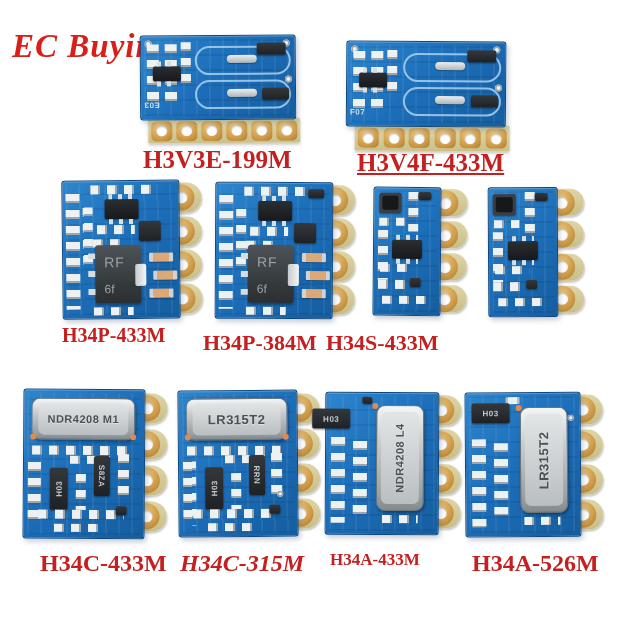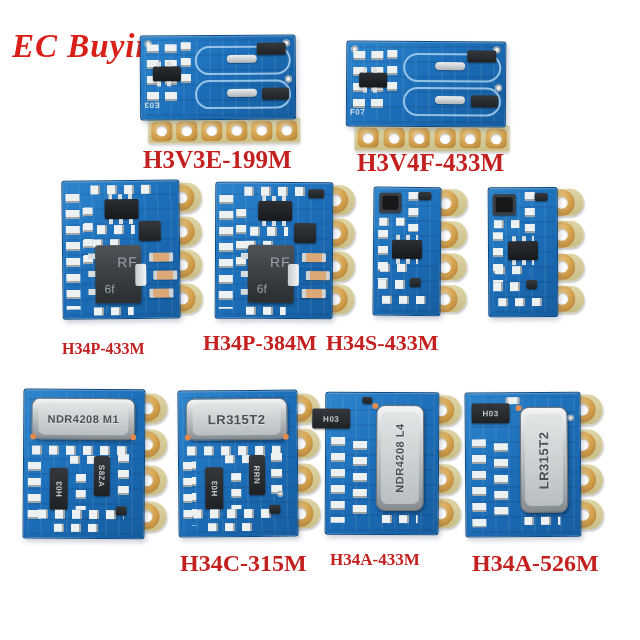--- a/index.html
+++ b/index.html
@@ -35,21 +35,21 @@
   
   .oval{border:2px solid rgba(170,210,240,.85);border-radius:999px;}
   .ovalpad{background:linear-gradient(180deg,#eceff0,#aeb5b9);border-radius:999px;box-shadow:0 1px 1px rgba(0,0,0,.3);}
   
   .rf{background:linear-gradient(180deg,#4d5357,#33383b 70%,#2b2f32);border-radius:3px;
       color:#9aa4a8;font-family:"Liberation Sans",sans-serif;box-shadow:0 2px 3px rgba(0,0,0,.4);}
   .rf::before{content:"";position:absolute;left:-7px;top:8px;bottom:8px;width:7px;
       background:repeating-linear-gradient(180deg,#d7dcdf 0 6px,rgba(0,0,0,0) 6px 18px);}
   .rf::after{content:"";position:absolute;right:-5px;top:32%;width:11px;height:38%;
       background:linear-gradient(90deg,#c6cbcd,#f4f6f7);border-radius:2px;}
-  .rf .t1{position:absolute;top:9px;left:9px;font-size:14px;letter-spacing:1px;margin-left:13px;}
+  .rf .t1{position:absolute;top:9px;left:9px;font-size:14px;letter-spacing:1px;}
   .rf .t2{position:absolute;bottom:7px;left:9px;font-size:12px;}
   
   .crys{background:linear-gradient(180deg,#f4f5f6,#c9cccd 35%,#9aa0a3 85%,#84898c);
         border-radius:9px;border:1px solid #6f7477;box-shadow:1px 2px 3px rgba(0,0,0,.38);}
   .crys-in{position:absolute;inset:4px 6px;background:linear-gradient(180deg,#e2e5e6,#b9bec0);
         border-radius:6px;display:flex;align-items:center;justify-content:center;
         color:#4b5054;font:bold 11px "Liberation Sans",sans-serif;letter-spacing:.5px;
         text-shadow:0 1px 0 rgba(255,255,255,.45);overflow:visible;}
   .vtxt{transform:rotate(-90deg);white-space:nowrap;}
   .sottxt{position:absolute;inset:0;display:flex;align-items:center;justify-content:center;
@@ -130,21 +130,21 @@
       <i class="cmp oval" style="left:56px;top:45px;width:94px;height:25px;"></i>
       <i class="cmp ovalpad" style="left:88px;top:20px;width:30px;height:8px;"></i>
       <i class="cmp ovalpad" style="left:88px;top:54px;width:30px;height:8px;"></i>
       <i class="cmp sot" style="left:120px;top:8px;width:29px;height:12px;"></i>
       <i class="cmp sot" style="left:124px;top:53px;width:27px;height:12px;"></i>
       <span class="cornermark" style="left:3px;top:66px;">F07</span>
     </div>
   </div>
 
   <div class="mlabel" style="left:143px;top:146px;font-size:25px;">H3V3E-199M</div>
-  <div class="mlabel" style="left:357px;top:149px;font-size:25px;">H3V4F-433M</div>
+  <div class="mlabel" style="left:357px;top:149px;font-size:25px;text-decoration:underline;">H3V4F-433M</div>
 
   <div class="module" style="left:62px;top:180px;width:140px;height:137px;transform:rotate(-.6deg);">
     <div class="padcol" style="left:104px;top:3px;width:36px;height:131px;">
       <i class="bigpad"></i>
         <i class="bigpad"></i>
         <i class="bigpad"></i>
         <i class="bigpad"></i>
     </div>
     <div class="pcb" style="left:0;top:0;width:116px;height:137px;z-index:2;">
       <i class="cmp bars-h" style="left:28px;top:4px;width:62px;height:9px;"></i>
@@ -227,21 +227,21 @@
       <i class="cmp bars-h" style="left:5px;top:32px;width:26px;height:8px;"></i>
       <i class="cmp bars-v" style="left:4px;top:44px;width:10px;height:50px;"></i>
       <i class="cmp soic" style="left:19px;top:53px;width:30px;height:19px;"></i>
       <i class="cmp bars-h" style="left:6px;top:78px;width:34px;height:8px;"></i>
       <i class="cmp sot" style="left:37px;top:92px;width:11px;height:9px;"></i>
       <i class="cmp bars-h" style="left:4px;top:94px;width:28px;height:9px;"></i>
       <i class="cmp bars-h" style="left:9px;top:110px;width:44px;height:8px;"></i>
     </div>
   </div>
 
-  <div class="mlabel" style="left:62px;top:340px;font-size:16px;">H34P-433M</div>
+  <div class="mlabel" style="left:62px;top:324px;font-size:20px;">H34P-433M</div>
   <div class="mlabel" style="left:203px;top:330px;font-size:22px;">H34P-384M</div>
   <div class="mlabel" style="left:326px;top:330px;font-size:22px;">H34S-433M</div>
 
   <div class="module" style="left:23px;top:389px;width:144px;height:148px;transform:rotate(.4deg);">
     <div class="padcol" style="left:108px;top:4px;width:36px;height:138px;">
       <i class="bigpad"></i>
         <i class="bigpad"></i>
         <i class="bigpad"></i>
         <i class="bigpad"></i>
     </div>
@@ -345,17 +345,18 @@
           </span>
       </div>
       <i class="cmp via" style="left:102px;top:22px;width:6px;height:6px;"></i>
       <i class="solder" style="left:50px;top:12px;"></i>
       <i class="cmp bars-v" style="left:6px;top:46px;width:14px;height:88px;"></i>
       <i class="cmp bars-v" style="left:28px;top:50px;width:14px;height:72px;"></i>
       <i class="cmp bars-h" style="left:58px;top:124px;width:36px;height:8px;"></i>
     </div>
   </div>
 
-  <div class="mlabel" style="left:180px;top:550px;font-size:24px;">H34C-315M</div>
+  <div class="mlabel" style="left:40px;top:550px;font-size:24px;">H34C-433M</div>
+  <div class="mlabel" style="left:180px;top:550px;font-size:24px;font-style:italic;">H34C-315M</div>
   <div class="mlabel" style="left:330px;top:550px;font-size:17px;">H34A-433M</div>
   <div class="mlabel" style="left:472px;top:550px;font-size:24px;">H34A-526M</div>
 
 </div>
 
 </body></html>

